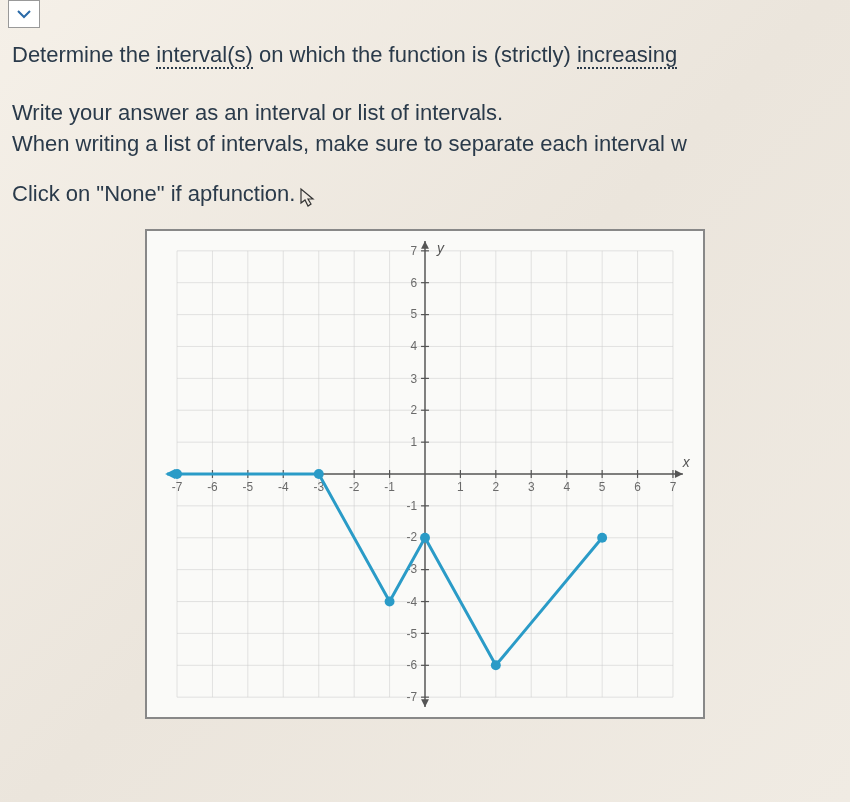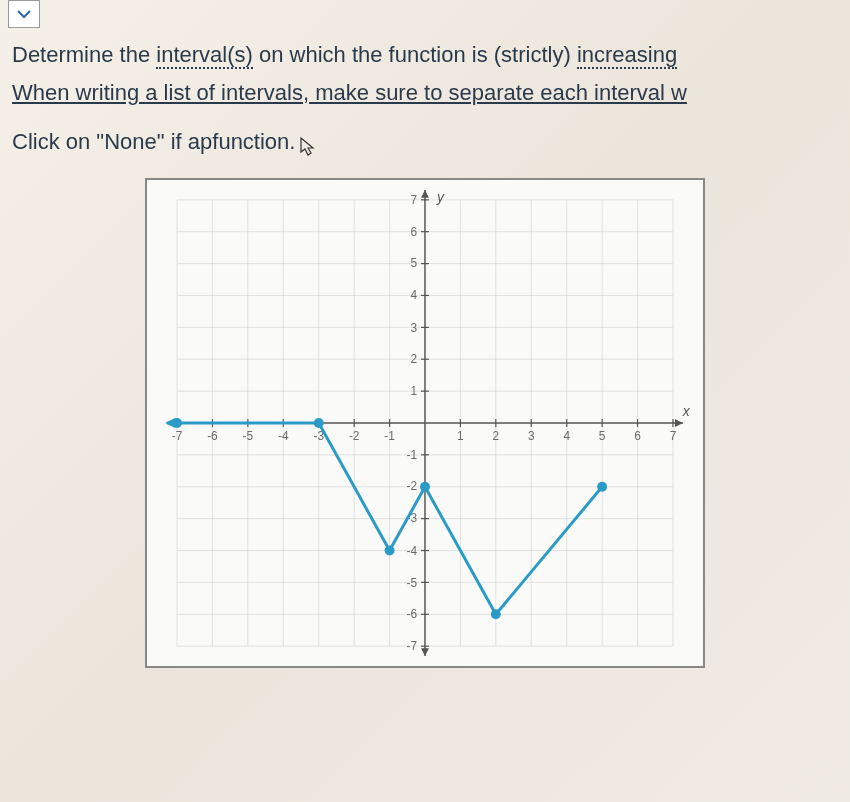--- a/index.html
+++ b/index.html
@@ -31,31 +31,30 @@
       width: 16px;
       height: 16px;
     }
     .content {
       padding: 40px 12px 12px 12px;
       color: #2a3a4a;
       font-size: 22px;
       line-height: 1.35;
     }
     .question-line {
-      margin-bottom: 8px;
+      margin-bottom: 28px;
     }
     .dotted {
       border-bottom: 2px dotted #2a3a4a;
     }
     .instruction {
       margin-bottom: 2px;
     }
     .note {
       margin-bottom: 20px;
-      text-decoration: underline;
     }
     .click-note {
       margin-bottom: 20px;
     }
     .cursor-icon {
       display: inline-block;
       vertical-align: middle;
       width: 18px;
       height: 22px;
       margin-left: -4px;
@@ -112,20 +111,21 @@
 <div class="dropdown-tab">
   <svg viewBox="0 0 16 16">
     <path d="M2 5 L8 11 L14 5" stroke="#2a6aa8" stroke-width="2" fill="none"></path>
   </svg>
 </div>
 
 <div class="content">
   <div class="question-line">
     <span>Determine the </span><span class="dotted">interval(s)</span><span> on which the function is (strictly) </span><span class="dotted">increasing</span>
   </div>
+  <div class="instruction">Write your answer as an interval or list of intervals.</div>
   <div class="note">When writing a list of intervals, make sure to separate each interval w</div>
   <div class="click-note">
     <span>Click on "None" if a</span><span>p</span><span>function.</span>
     <svg class="cursor-icon" viewBox="0 0 18 22">
       <path d="M3 2 L3 16 L7 13 L10 19 L13 17 L10 12 L15 12 Z" fill="none" stroke="#333" stroke-width="1.2"></path>
     </svg>
   </div>
 
   <div class="graph-container">
     <svg class="graph-svg" viewBox="0 0 560 490">

